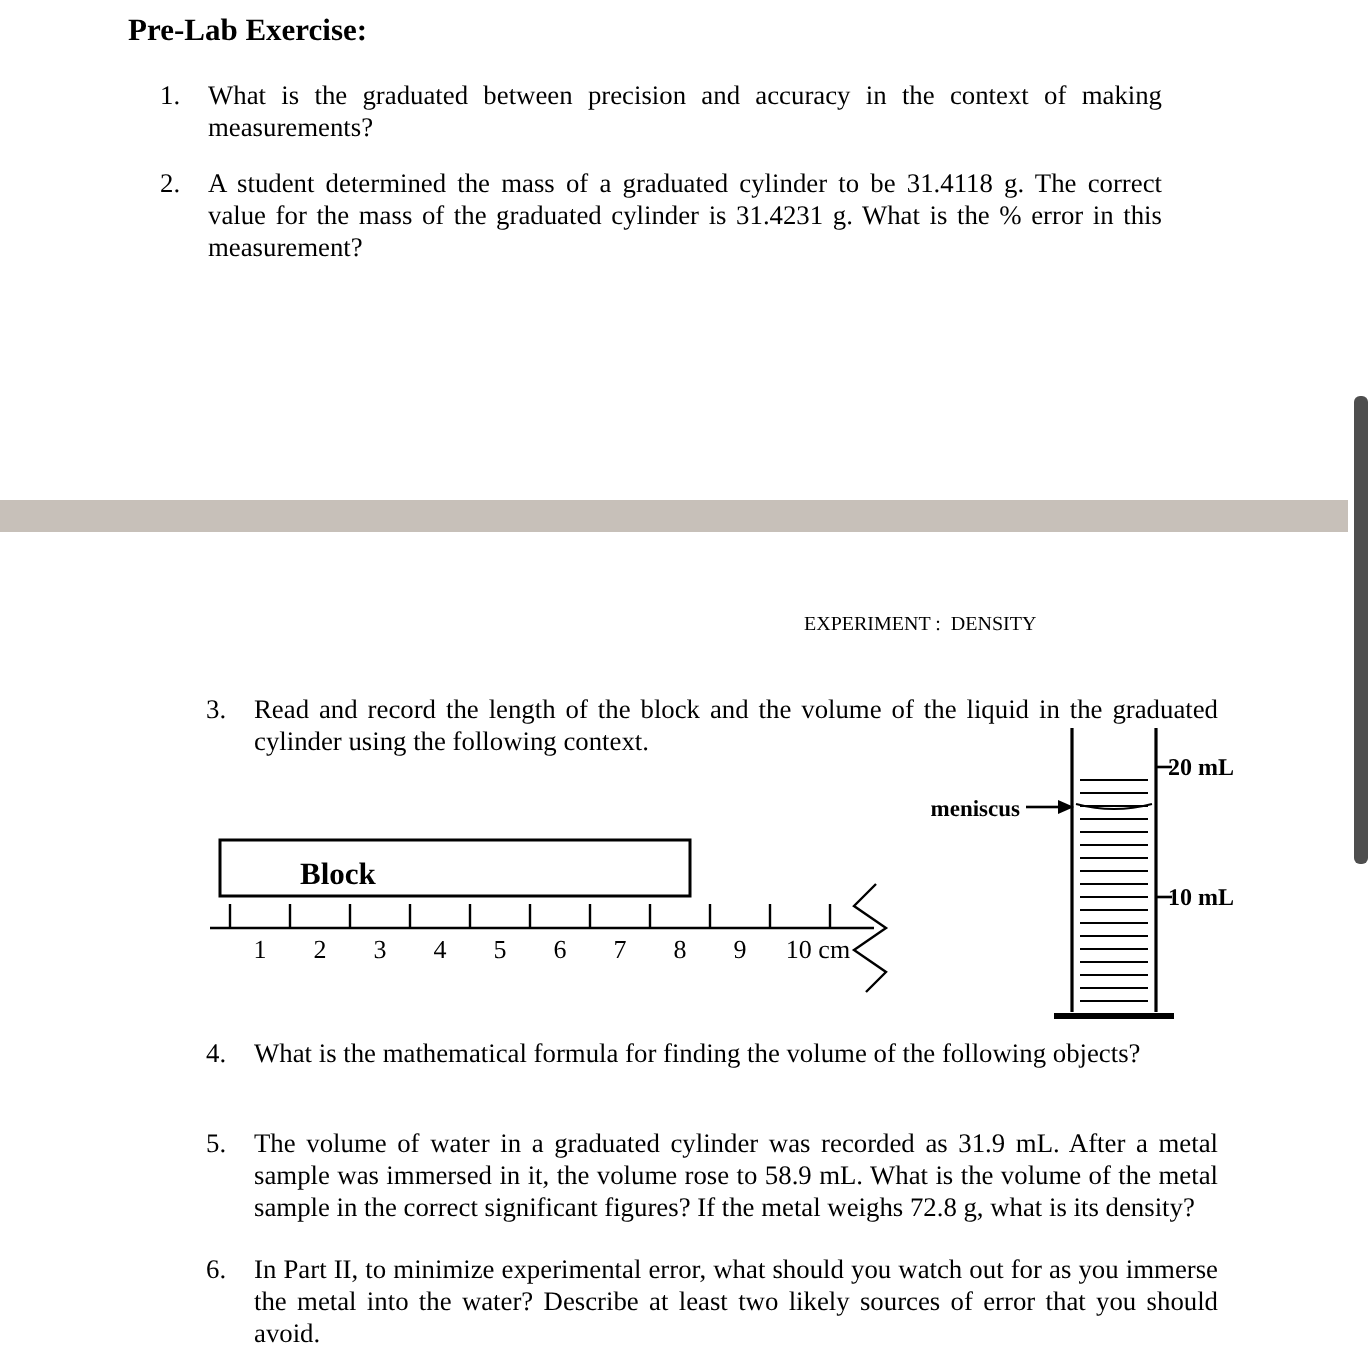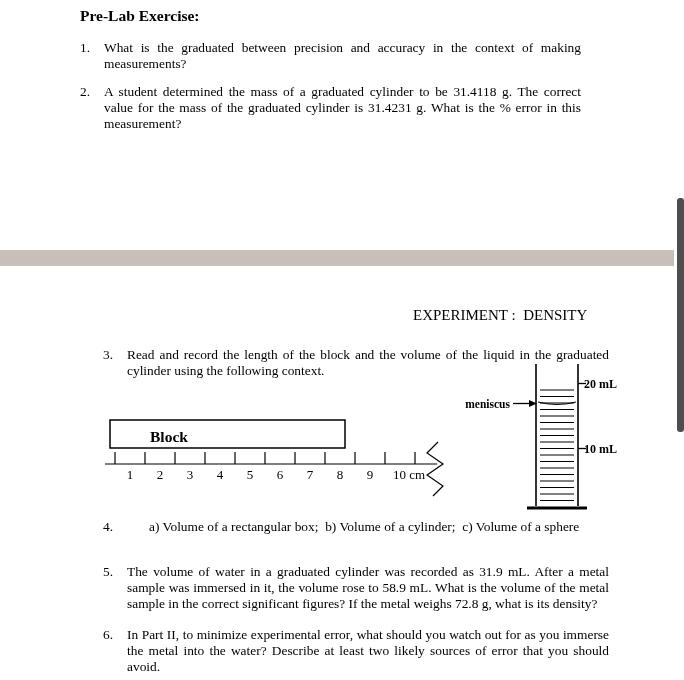--- a/index.html
+++ b/index.html
@@ -4,32 +4,32 @@
 <style>
   html, body { margin: 0; padding: 0; }
   body {
     width: 684px; height: 680px;
     background: #ffffff;
     font-family: "Liberation Serif", serif;
     color: #000;
   }
   .page { position: relative; width: 684px; height: 680px; overflow: hidden; background: #fff; }
 
-  .doc-title { position: absolute; left: 80px; top: 7px; font-size: 15.5px; font-weight: bold; }
+  .doc-title { position: absolute; left: 64px; top: 7px; font-size: 15.5px; font-weight: bold; }
 
   .q { position: absolute; display: flex; font-size: 13.4px; line-height: 16px; }
   .q .num { flex: 0 0 24px; }
   .q .qtext { flex: 1; text-align: justify; }
   .q .qtext.noj { text-align: left; }
   .subline { white-space: pre; padding-left: 22px; }
 
   .separator { position: absolute; left: 0; top: 250px; width: 674px; height: 16px; background: #c7c0b9; }
   .scroll-thumb { position: absolute; left: 677px; top: 198px; width: 7px; height: 234px; background: #4e4e4e; border-radius: 3px; }
 
-  .exp-header { position: absolute; left: 413px; top: 307px; font-size: 15px; white-space: pre; }
+  .exp-header { position: absolute; left: 402px; top: 307px; font-size: 10px; white-space: pre; }
 
   .diagram { position: absolute; left: 0; top: 358px; width: 684px; height: 162px; }
   .diagram svg { display: block; }
   svg text { font-family: "Liberation Serif", serif; fill: #000; }
   .block-label { font-size: 15.5px; font-weight: bold; }
   .ruler-num { font-size: 13px; text-anchor: middle; }
   .vol-label { font-size: 12px; font-weight: bold; }
   .men-label { font-size: 11.5px; font-weight: bold; text-anchor: end; }
 </style>
 </head>
@@ -129,21 +129,21 @@
         <line x1="513" y1="45.5" x2="529" y2="45.5" stroke="#000" stroke-width="1.3"></line>
         <polygon points="529,42 537,45.5 529,49" fill="#000"></polygon>
       </g>
       <path d="M538,44 Q557,49 576,44" fill="none" stroke="#000" stroke-width="1"></path>
     </svg>
   </div>
 
   <div class="q" style="left:103px; top:519px; width:506px;">
     <span class="num">4.</span>
     <div class="qtext noj">
-      <div class="subline">a) Volume of a rectangular box;  b) Volume of a cylinder;  c) Volume of a sphere</div>
+      <div>What is the mathematical formula for finding the volume of the following objects?</div>
     </div>
   </div>
 
   <div class="q" style="left:103px; top:564px; width:506px;">
     <span class="num">5.</span>
     <span class="qtext">The volume of water in a graduated cylinder was recorded as 31.9 mL. After a metal sample was immersed in it, the volume rose to 58.9 mL. What is the volume of the metal sample in the correct significant figures? If the metal weighs 72.8 g, what is its density?</span>
   </div>
 
   <div class="q" style="left:103px; top:627px; width:506px;">
     <span class="num">6.</span>

